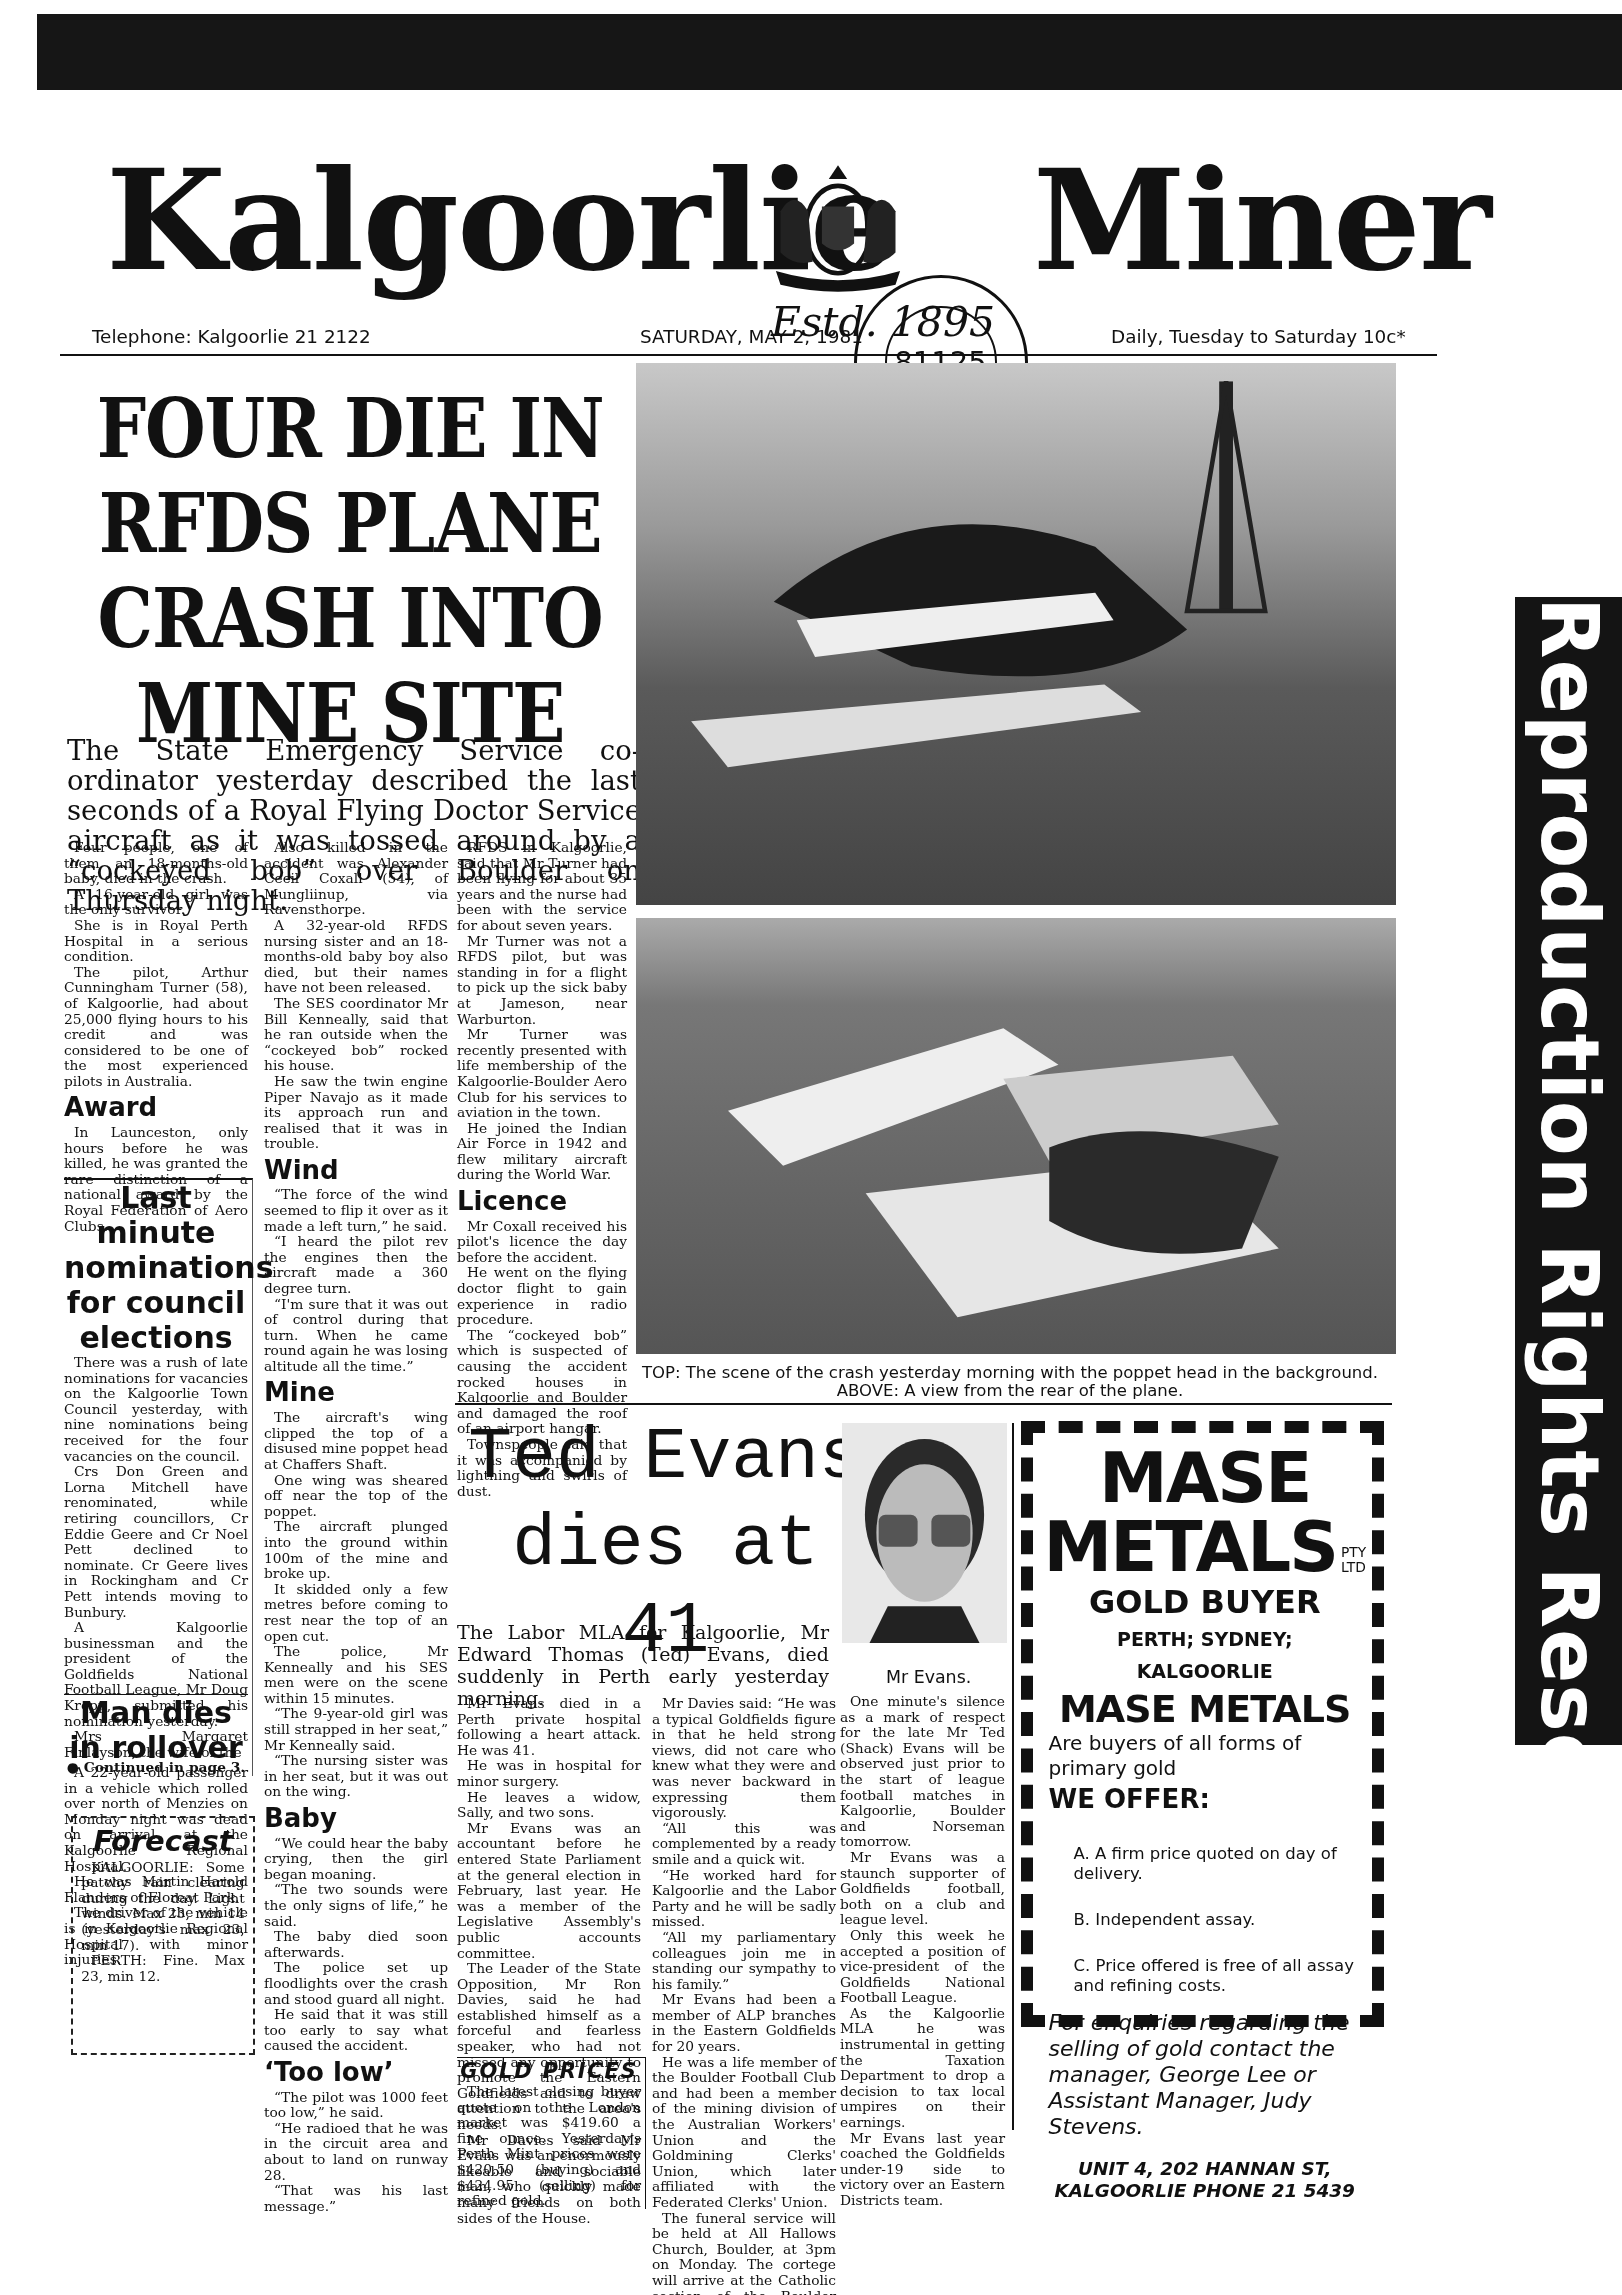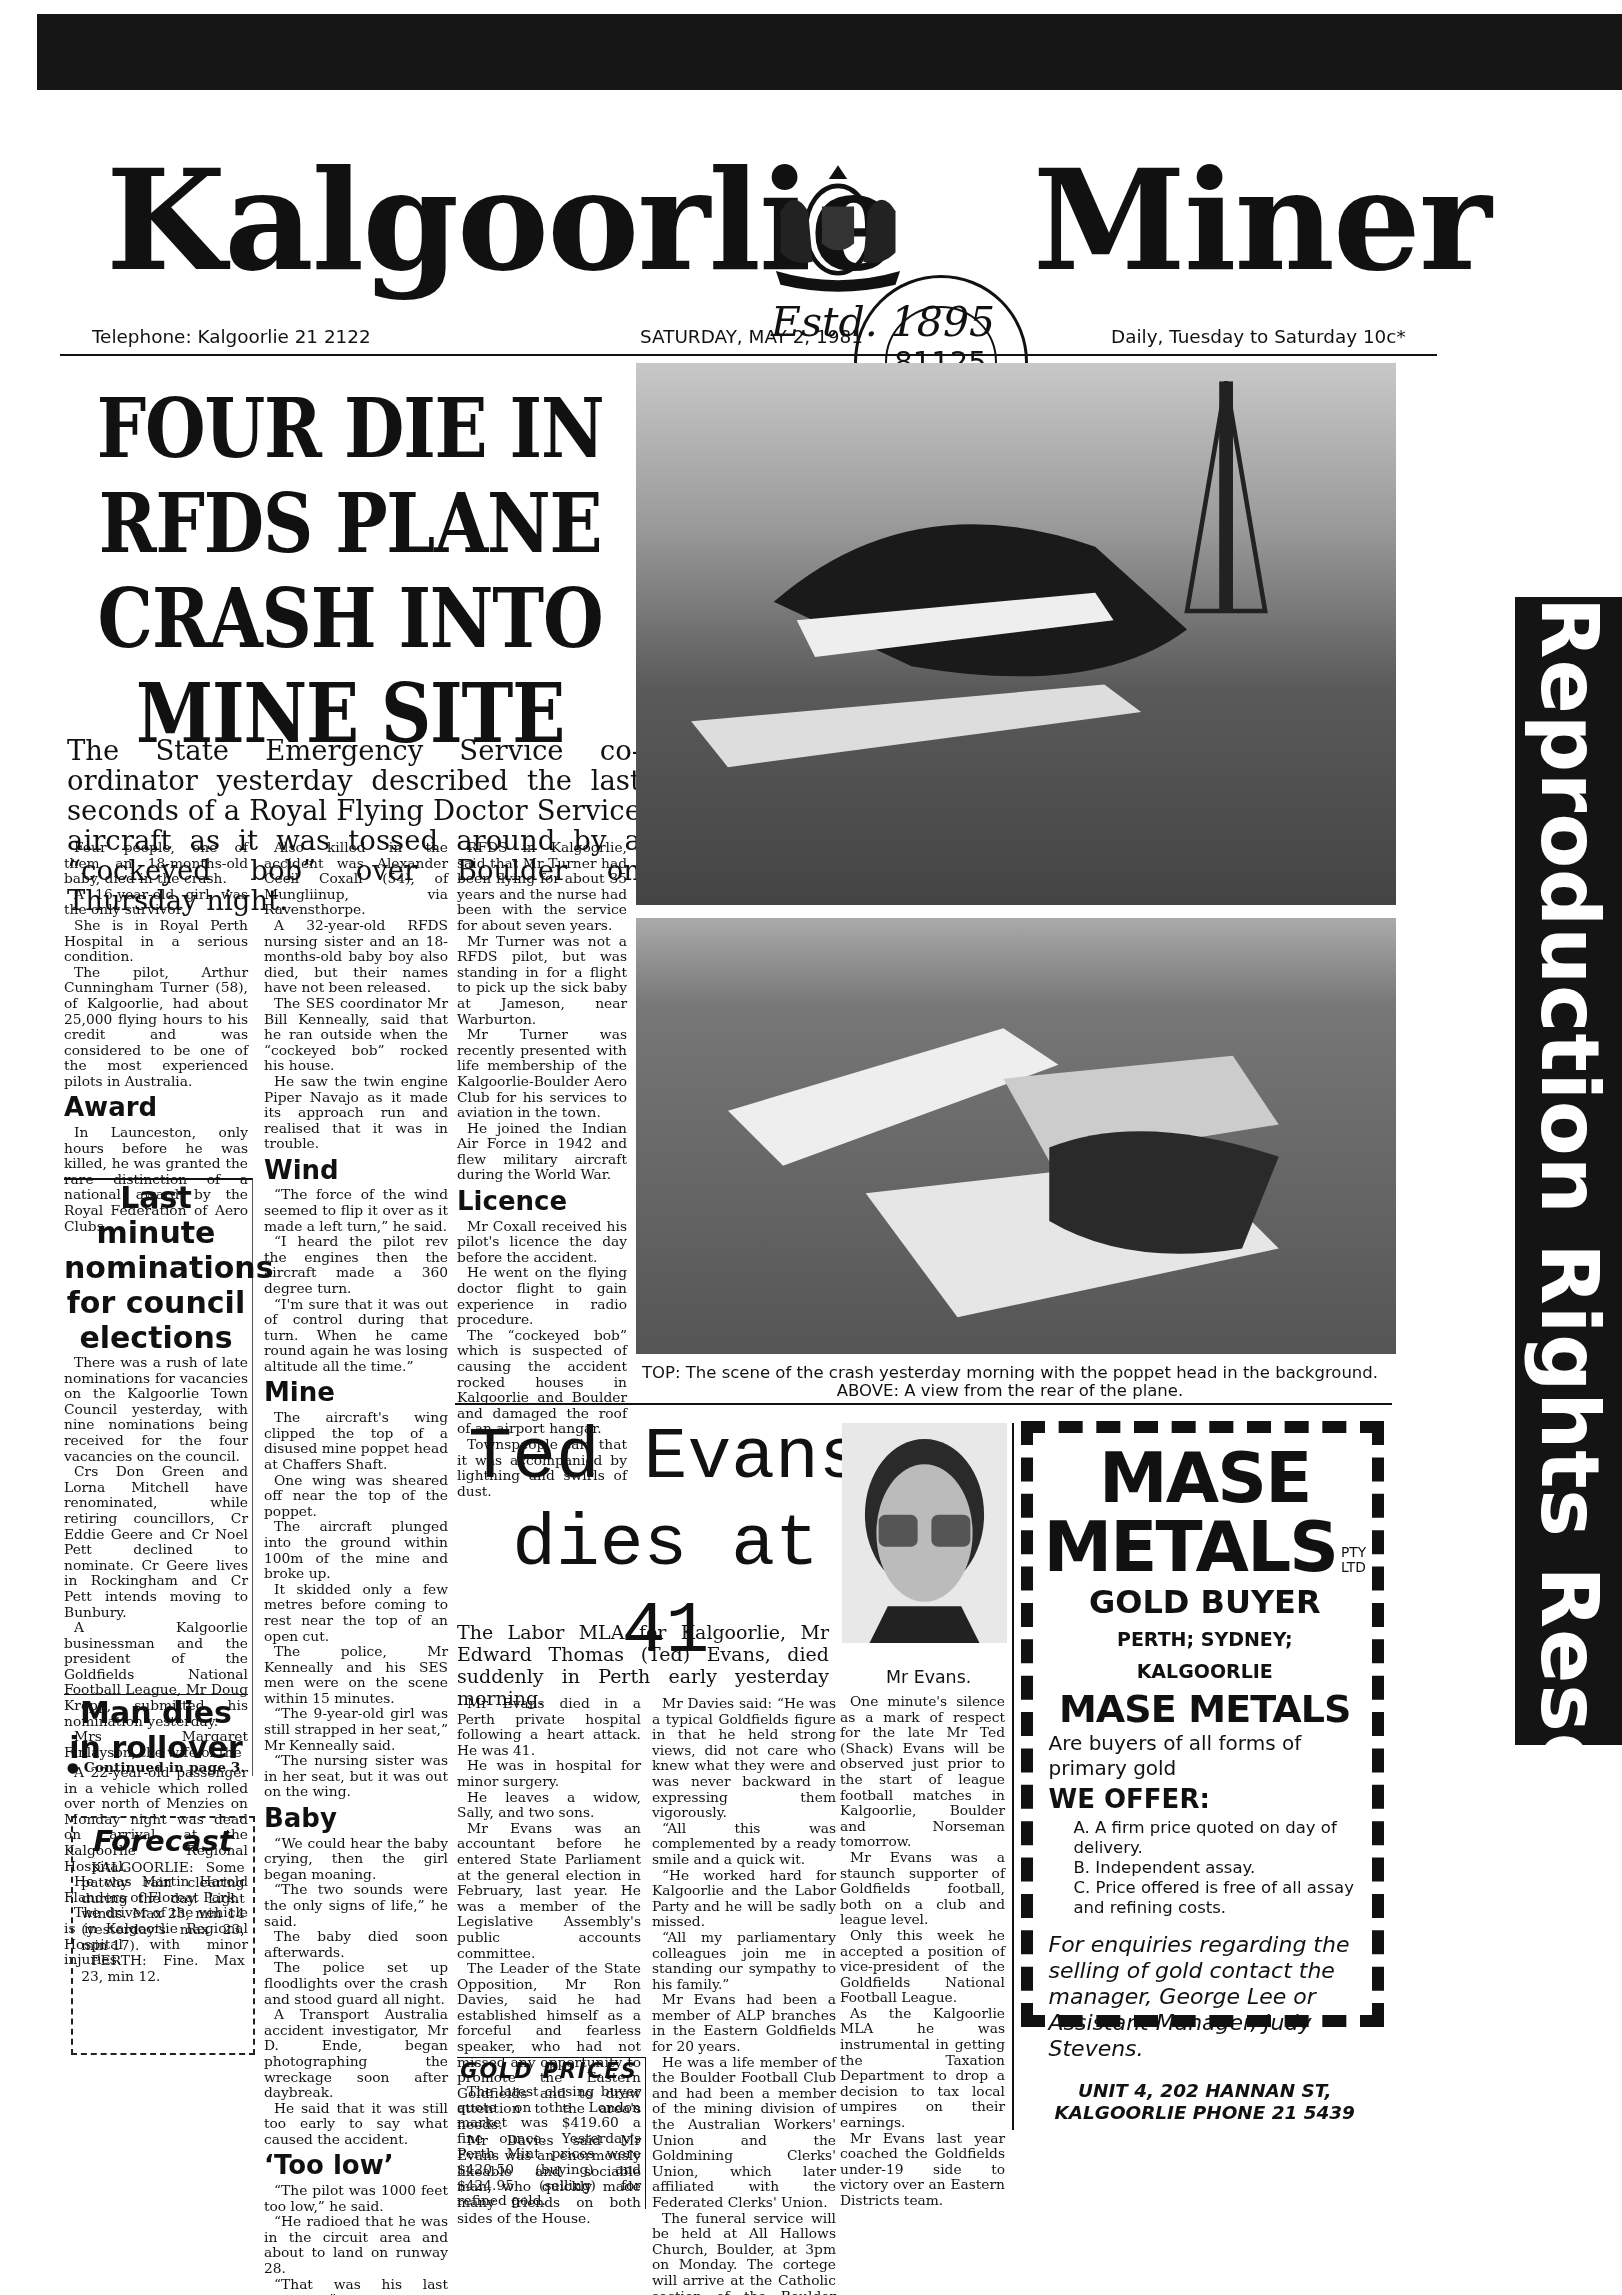--- a/index.html
+++ b/index.html
@@ -25,21 +25,21 @@
   .photo{background:#4a4a4a;overflow:hidden;}
   .caption{font-family:"DejaVu Sans",sans-serif;font-size:16.5px;line-height:18.4px;}
   .ted-head{left:459px;top:1414px;width:413px;font-family:Liberation Mono, monospace;font-size:73px;line-height:87px;text-align:center;}
   .ted-stand{left:457px;top:1694px;width:372px;font-size:19px;line-height:22px;text-align:justify;}
   .ad{left:1021px;top:1421px;width:363px;height:606px;}
   .ad-border{position:absolute;inset:0;border:12px dashed #111;box-sizing:border-box;}
   .ad-content{position:absolute;left:27.5px;top:23px;right:23px;font-family:"DejaVu Sans",sans-serif;text-align:center;}
   .ad-big{font-weight:bold;font-size:69px;line-height:69px;letter-spacing:-1.8px;}
   .ad-mid{font-weight:bold;font-size:32px;line-height:41px;}
   .ad-small{font-size:20px;line-height:25px;text-align:left;}
-  .ad-list{font-size:16.5px;line-height:20px;text-align:left;margin-left:25px;}
+  .ad-list{font-size:16.5px;line-height:20px;text-align:left;margin-left:25px;margin-top:26px;}
   .ad-italic{font-style:italic;font-size:22px;line-height:26px;text-align:left;}
   .ad-addr{font-weight:bold;font-style:italic;font-size:18.4px;line-height:22px;}
   .forecast-box{left:71px;top:1813px;width:184px;height:257px;border:2.8px dashed #222;box-sizing:border-box;padding:4.6px 8.3px;}
   .forecast-title{font-family:"DejaVu Sans",sans-serif;font-weight:bold;font-style:italic;font-size:29px;line-height:37px;text-align:center;}
   .goldbox-title{font-family:"DejaVu Sans",sans-serif;font-weight:bold;font-style:italic;font-size:21px;line-height:26px;text-align:center;letter-spacing:1.8px;}
 </style>
 </head>
 <body>
 
 <div class="abs topbar"></div>
@@ -148,21 +148,20 @@
   <p>The aircraft plunged into the ground within 100m of the mine and broke up.</p>
   <p>It skidded only a few metres before coming to rest near the top of an open cut.</p>
   <p>The police, Mr Kenneally and his SES men were on the scene within 15 minutes.</p>
   <p>“The 9-year-old girl was still strapped in her seat,” Mr Kenneally said.</p>
   <p>“The nursing sister was in her seat, but it was out on the wing.</p>
   <div class="subhead">Baby</div>
   <p>“We could hear the baby crying, then the girl began moaning.</p>
   <p>“The two sounds were the only signs of life,” he said.</p>
   <p>The baby died soon afterwards.</p>
   <p>The police set up floodlights over the crash and stood guard all night.</p>
-  <p>A Transport Australia accident investigator, Mr D. Ende, began photographing the wreckage soon after daybreak.</p>
   <p>He said that it was still too early to say what caused the accident.</p>
   <div class="subhead">‘Too low’</div>
   <p>“The pilot was 1000 feet too low,” he said.</p>
   <p>“He radioed that he was in the circuit area and about to land on runway 28.</p>
   <p>“That was his last message.”</p>
 
 </div>
 
 <div class="abs col" style="left:457px;top:840px;width:170px;">
   <p>RFDS in Kalgoorlie, said that Mr Turner had been flying for about 35 years and the nurse had been with the service for about seven years.</p>

